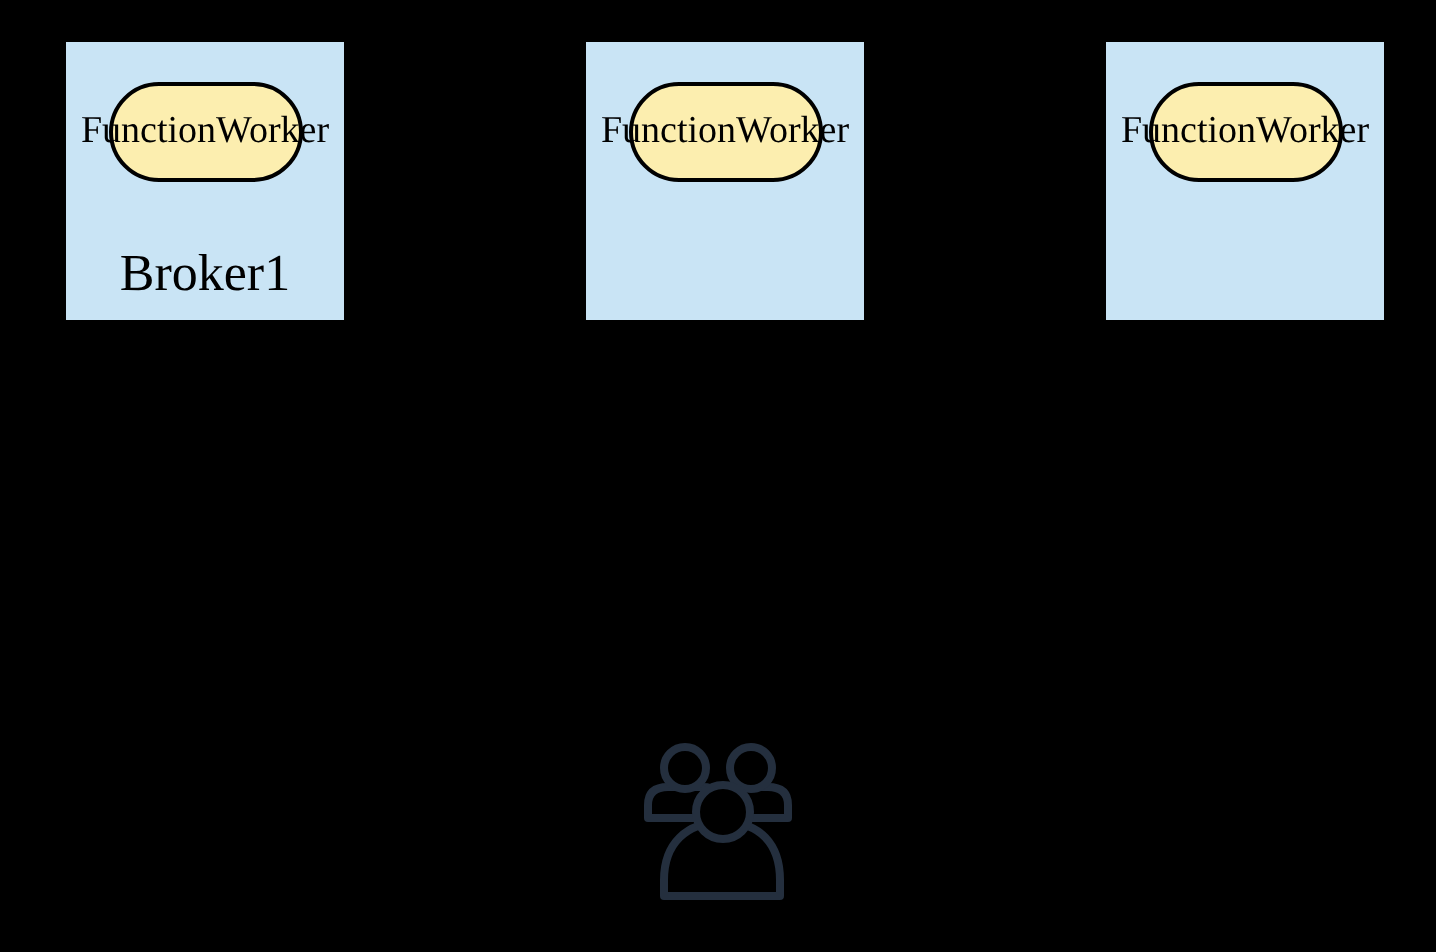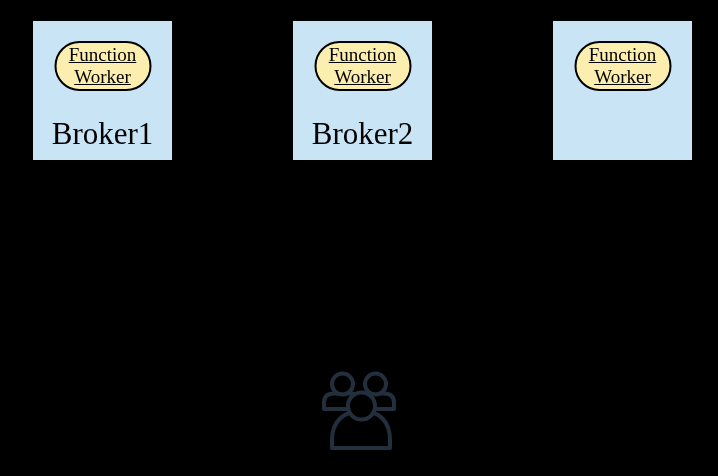--- a/index.html
+++ b/index.html
@@ -30,35 +30,34 @@
     position: absolute;
     top: 20px;
     left: 50%;
     transform: translateX(-50%);
     width: 93px;
     height: 46px;
     background: var(--worker-fill, #fceeaf);
     border: 2px solid var(--worker-border, #000000);
     border-radius: 25px;
     display: flex;
-    flex-direction: column;
+    flex-direction: row;
     align-items: center;
     justify-content: center;
     font-size: 19px;
     line-height: 22px;
     text-align: center;
-    text-decoration: underline;
   }
   .broker-label {
     position: absolute;
     bottom: 8px;
     left: 0;
     width: 100%;
     text-align: center;
-    font-size: 31px;
+    font-size: 26px;
   }
   .users {
     position: absolute;
     left: 322px;
     top: 369px;
     width: 74px;
     height: 84px;
   }
   .users .glyph {
     fill: var(--canvas-bg, #000000);
@@ -78,21 +77,20 @@
       <span>Worker</span>
     </div>
     <div class="broker-label">Broker1</div>
   </div>
 
   <div class="broker b2">
     <div class="worker-pill">
       <span>Function</span>
       <span>Worker</span>
     </div>
-    <div class="broker-label">Broker2</div>
   </div>
 
   <div class="broker b3">
     <div class="worker-pill">
       <span>Function</span>
       <span>Worker</span>
     </div>
   </div>
 
   <div class="users">

